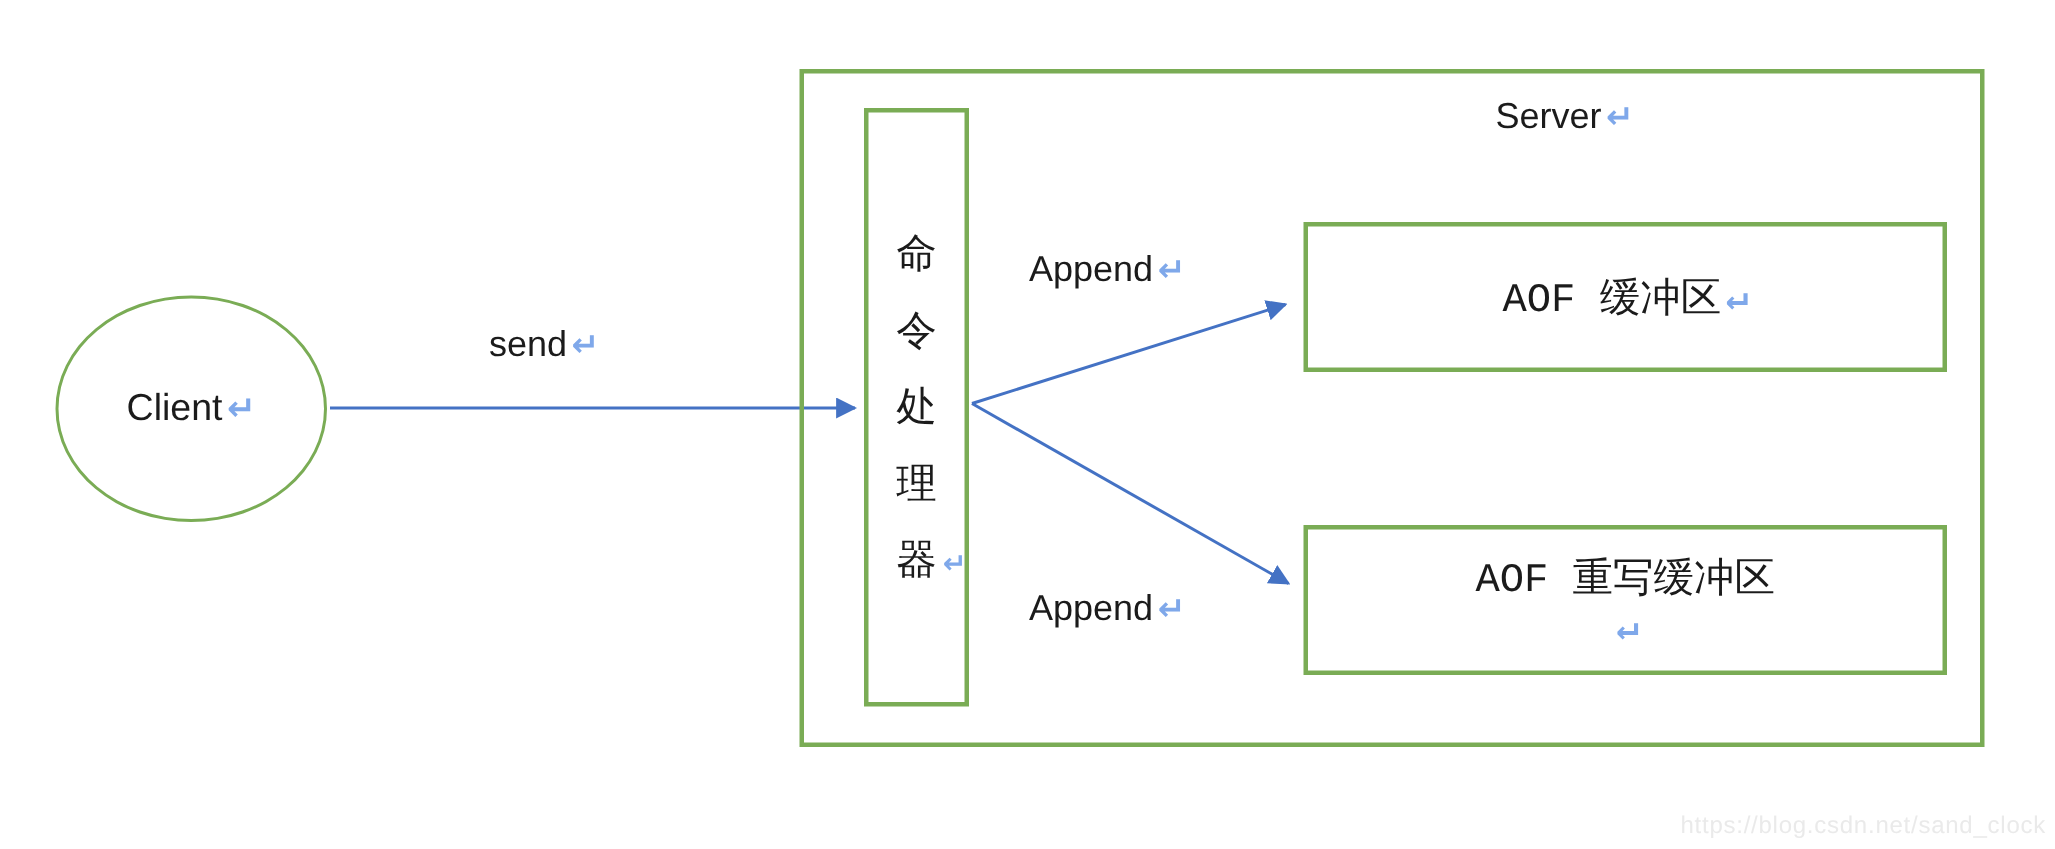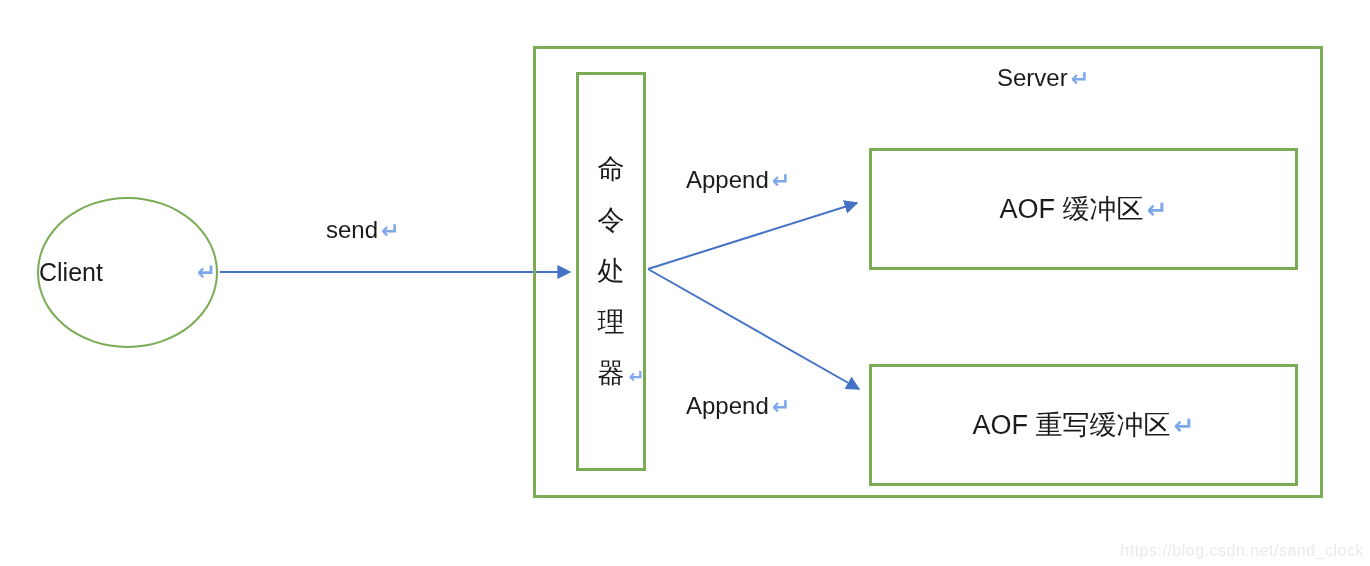--- a/index.html
+++ b/index.html
@@ -10,37 +10,38 @@
     font-family:"Liberation Sans","DejaVu Sans",sans-serif;
     color:#1b1b1b;
     overflow:hidden;
   }
   .abs{position:absolute;}
   
   .shape{border:3px solid #7aac55;background:#ffffff;box-sizing:border-box;}
   .ellipse{
     left:37px;top:197px;width:181px;height:151px;
     border-radius:50%;
-    display:flex;align-items:center;justify-content:space-between;
+    display:flex;align-items:center;justify-content:center;
     font-size:25px;
   }
   .server-box{left:533px;top:46px;width:790px;height:452px;background:transparent;}
   .proc-box{
     left:576px;top:72px;width:70px;height:399px;
     display:flex;flex-direction:column;align-items:center;justify-content:center;
     gap:24px;font-size:27px;
   }
   .proc-char{position:relative;line-height:1;}
   .aof-box{
-    left:869px;width:429px;height:122px;
+    left:869px;width:429px;height:100px;
     display:flex;align-items:center;justify-content:center;
     font-size:27px;
+    font-family:Liberation Mono, monospace;
   }
   .aof-top{top:148px;}
-  .aof-bottom{top:364px;}
+  .aof-bottom{top:350px;flex-direction:column;}
   .float-label{font-size:24px;white-space:nowrap;}
   .lbl-send{left:326px;top:216px;}
   .lbl-server{left:997px;top:64px;}
   .lbl-append-top{left:686px;top:166px;}
   .lbl-append-bottom{left:686px;top:392px;}
   
   .ret{
     color:#7fa8ea;font-weight:bold;
     margin-left:3px;
     font-size:0.92em;

